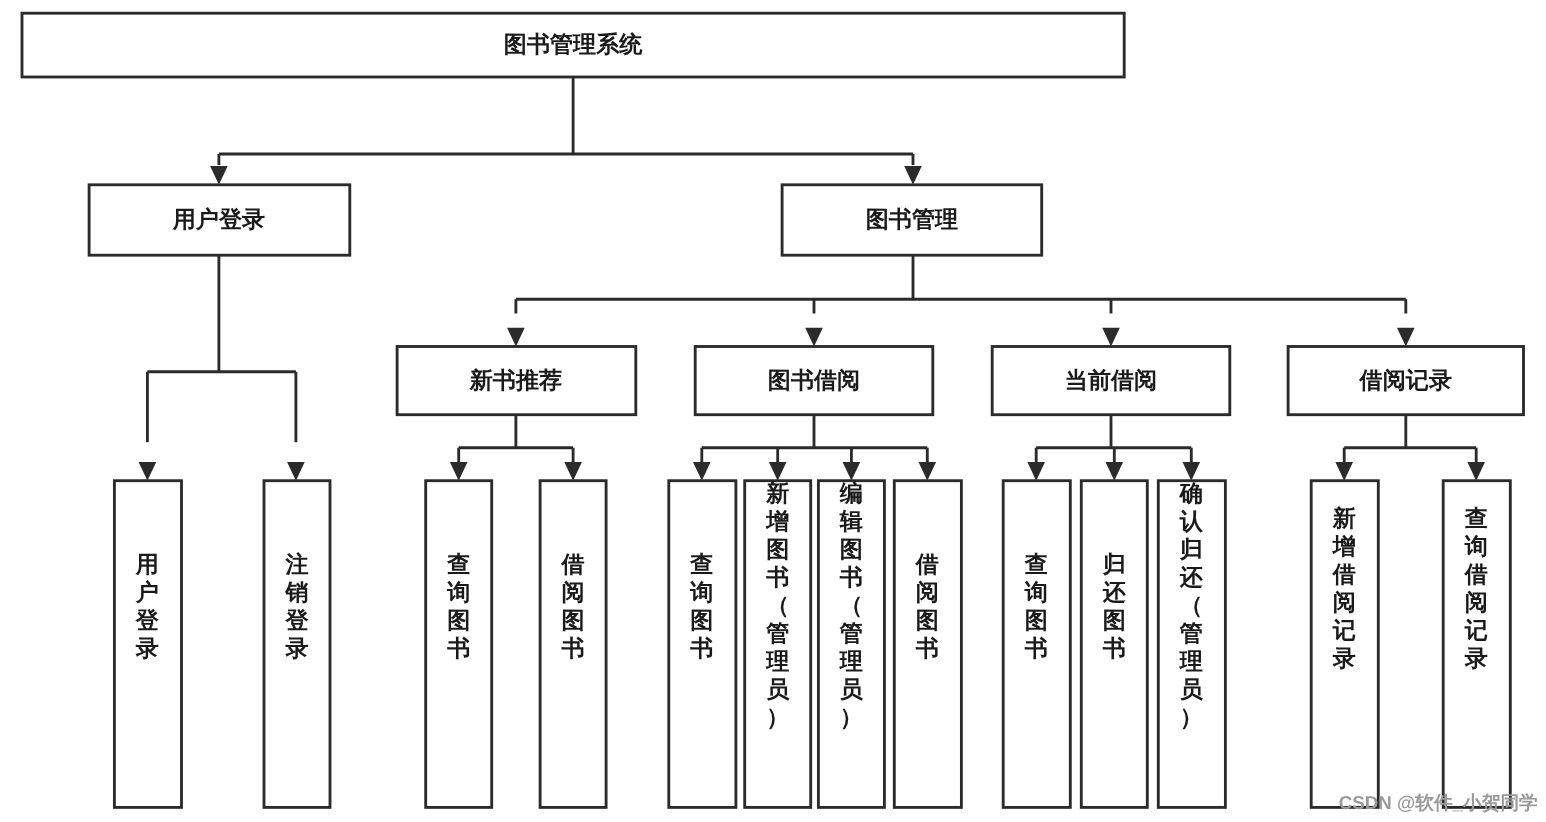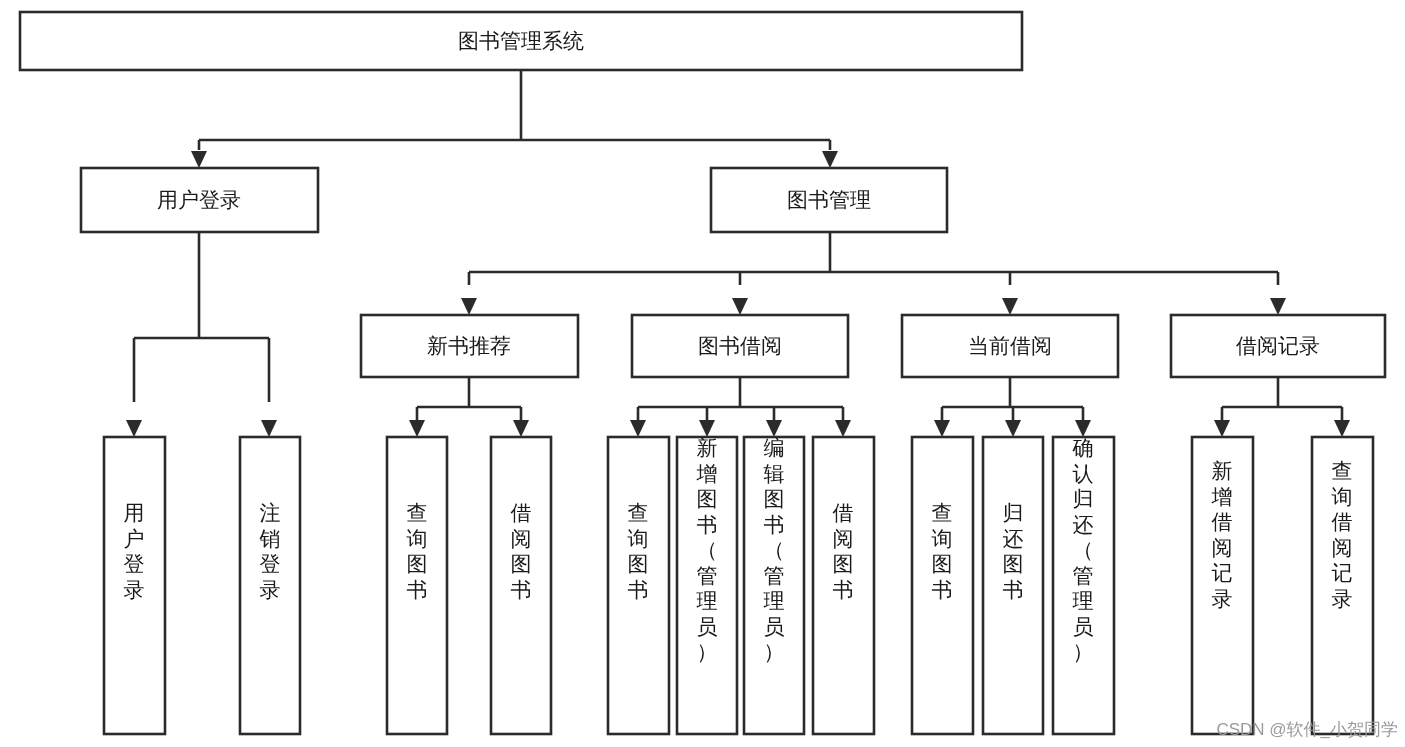--- a/index.html
+++ b/index.html
@@ -10,20 +10,21 @@
   body {
     width: 1405px;
     height: 747px;
     font-family: "Liberation Sans", "DejaVu Sans", sans-serif;
     overflow: hidden;
   }
   #diagram-root {
     position: relative;
     width: 1405px;
     height: 747px;
+    font-weight: bold;
   }
   svg#tree-svg {
     position: absolute;
     top: 0;
     left: 0;
     width: 1405px;
     height: 747px;
     display: block;
   }
   .node-box {

